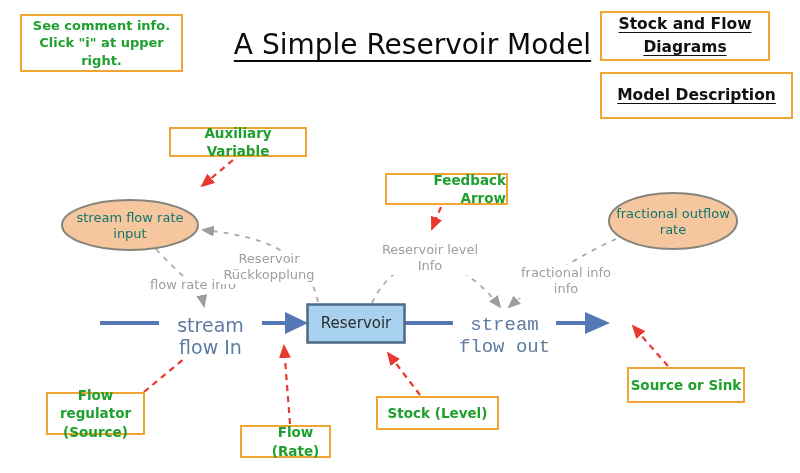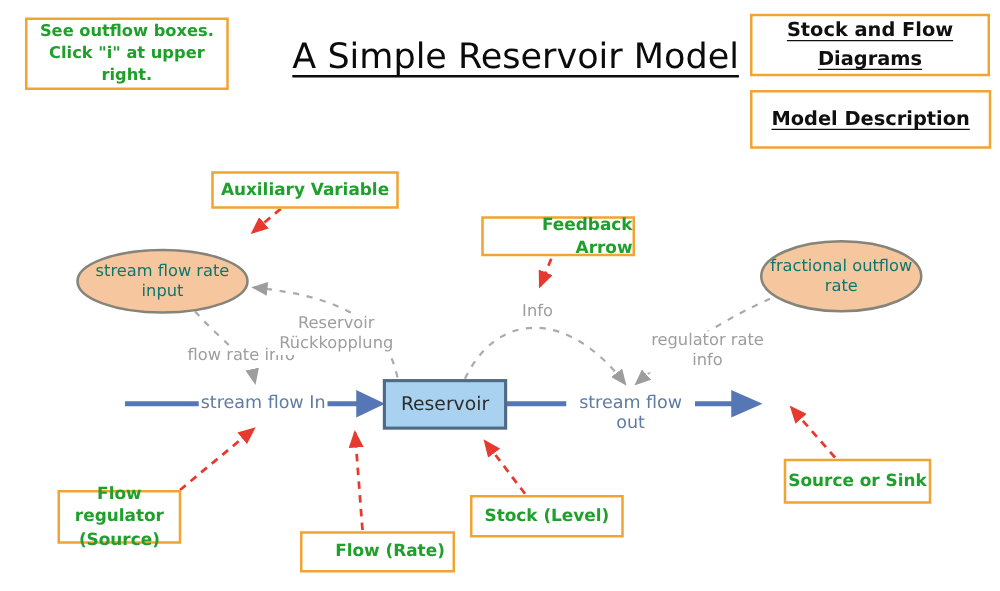--- a/index.html
+++ b/index.html
@@ -33,21 +33,21 @@
     text-decoration:underline; text-underline-offset:6px;
   }
 
   .graytext {
     position:absolute; color:#9e9e9e; font-size:13px; line-height:1.25;
     text-align:center; background:#ffffff; padding:0 1px;
   }
   .graytext span { display:block; }
 
   .bluelabel {
-    position:absolute; color:#5e7ba3; font-size:14px;
+    position:absolute; color:#5e7ba3; font-size:19px;
     text-align:center; background:#ffffff;
   }
 
   .elltext {
     position:absolute; color:#0f766e; font-size:13px; line-height:1.25; text-align:center;
   }
   .elltext span { display:block; }
 
   .stocklabel {
     position:absolute; left:308px; top:314px; width:96px;
@@ -86,59 +86,60 @@
 
     <line x1="233" y1="160" x2="202" y2="186" stroke="#e8392e" stroke-width="2.2" stroke-dasharray="6 5" marker-end="url(#mr)"></line>
     <line x1="441" y1="207" x2="432" y2="229" stroke="#e8392e" stroke-width="2.2" stroke-dasharray="6 5" marker-end="url(#mr)"></line>
     <line x1="144" y1="392" x2="203" y2="343" stroke="#e8392e" stroke-width="2.2" stroke-dasharray="6 5" marker-end="url(#mr)"></line>
     <line x1="290" y1="424" x2="284" y2="346" stroke="#e8392e" stroke-width="2.2" stroke-dasharray="6 5" marker-end="url(#mr)"></line>
     <line x1="420" y1="395" x2="388" y2="353" stroke="#e8392e" stroke-width="2.2" stroke-dasharray="6 5" marker-end="url(#mr)"></line>
     <line x1="668" y1="366" x2="633" y2="326" stroke="#e8392e" stroke-width="2.2" stroke-dasharray="6 5" marker-end="url(#mr)"></line>
   </svg>
 
   <div class="obox" style="left:20px; top:14px; width:163px; height:58px; font-size:13px;">
-    <span>See outflow boxes.</span>
+    <span>See comment info.</span>
     <span>Click "i" at upper right.</span>
   </div>
 
   <div class="title">A Simple Reservoir Model</div>
 
-  <div class="navbox" style="left:600px; top:11px; width:192px; height:50px;">Stock and Flow Diagrams</div>
+  <div class="navbox" style="left:600px; top:11px; width:170px; height:50px;">Stock and Flow Diagrams</div>
   <div class="navbox" style="left:600px; top:72px; width:193px; height:47px;">Model Description</div>
 
-  <div class="obox" style="left:169px; top:137px; width:150px; height:30px;">Auxiliary Variable</div>
+  <div class="obox" style="left:169px; top:127px; width:138px; height:30px;">Auxiliary Variable</div>
   <div class="obox" style="left:385px; top:173px; width:123px; height:32px;text-align:right;">Feedback Arrow</div>
   <div class="obox" style="left:46px; top:392px; width:99px; height:43px;">
     <span>Flow regulator</span>
     <span>(Source)</span>
   </div>
-  <div class="obox" style="left:240px; top:425px; width:124px; height:33px;padding-left:20px;">Flow (Rate)</div>
+  <div class="obox" style="left:240px; top:425px; width:91px; height:33px;padding-left:20px;">Flow (Rate)</div>
   <div class="obox" style="left:376px; top:396px; width:123px; height:34px;">Stock (Level)</div>
   <div class="obox" style="left:627px; top:367px; width:118px; height:36px;">Source or Sink</div>
 
   <div class="elltext" style="left:62px; top:210px; width:136px;">
     <span>stream flow rate</span>
     <span>input</span>
   </div>
   <div class="elltext" style="left:605px; top:206px; width:136px;">
     <span>fractional outflow</span>
     <span>rate</span>
   </div>
 
   <div class="stocklabel">Reservoir</div>
 
   <div class="bluelabel" style="left:159px; top:314px; width:103px;">stream flow In</div>
-  <div class="bluelabel" style="left:453px; top:314px; width:103px;">stream flow out</div>
+  <div class="bluelabel" style="left:453px; top:314px; width:103px;font-family:Liberation Mono, monospace;">stream flow out</div>
 
   <div class="graytext" style="left:139px; top:277px; width:106px;">flow rate info</div>
   <div class="graytext" style="left:220px; top:251px; width:96px;">
     <span>Reservoir</span>
     <span>Rückkopplung</span>
   </div>
   <div class="graytext" style="left:378px; top:242px; width:102px;">
+    <span>Reservoir level</span>
     <span>Info</span>
   </div>
   <div class="graytext" style="left:515px; top:265px; width:100px;">
-    <span>regulator rate</span>
+    <span>fractional info</span>
     <span>info</span>
   </div>
 
 </div>
 
 </body></html>

